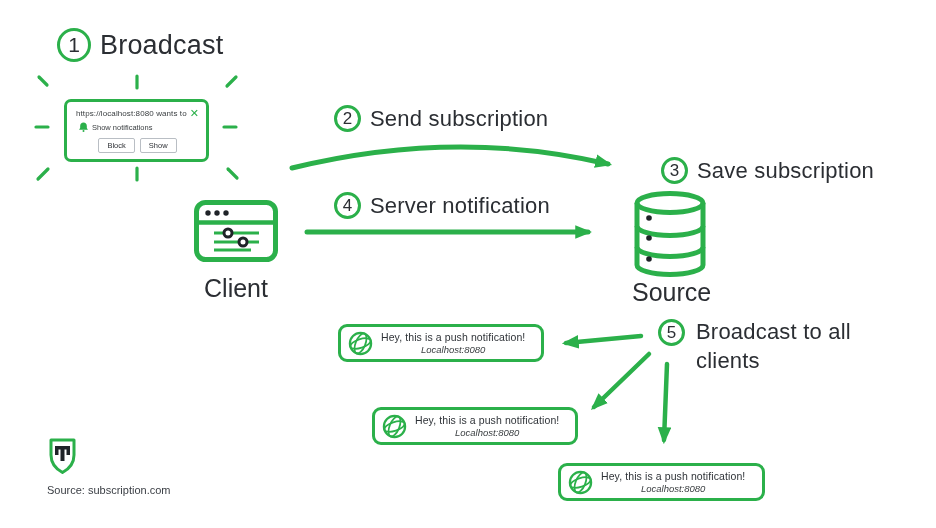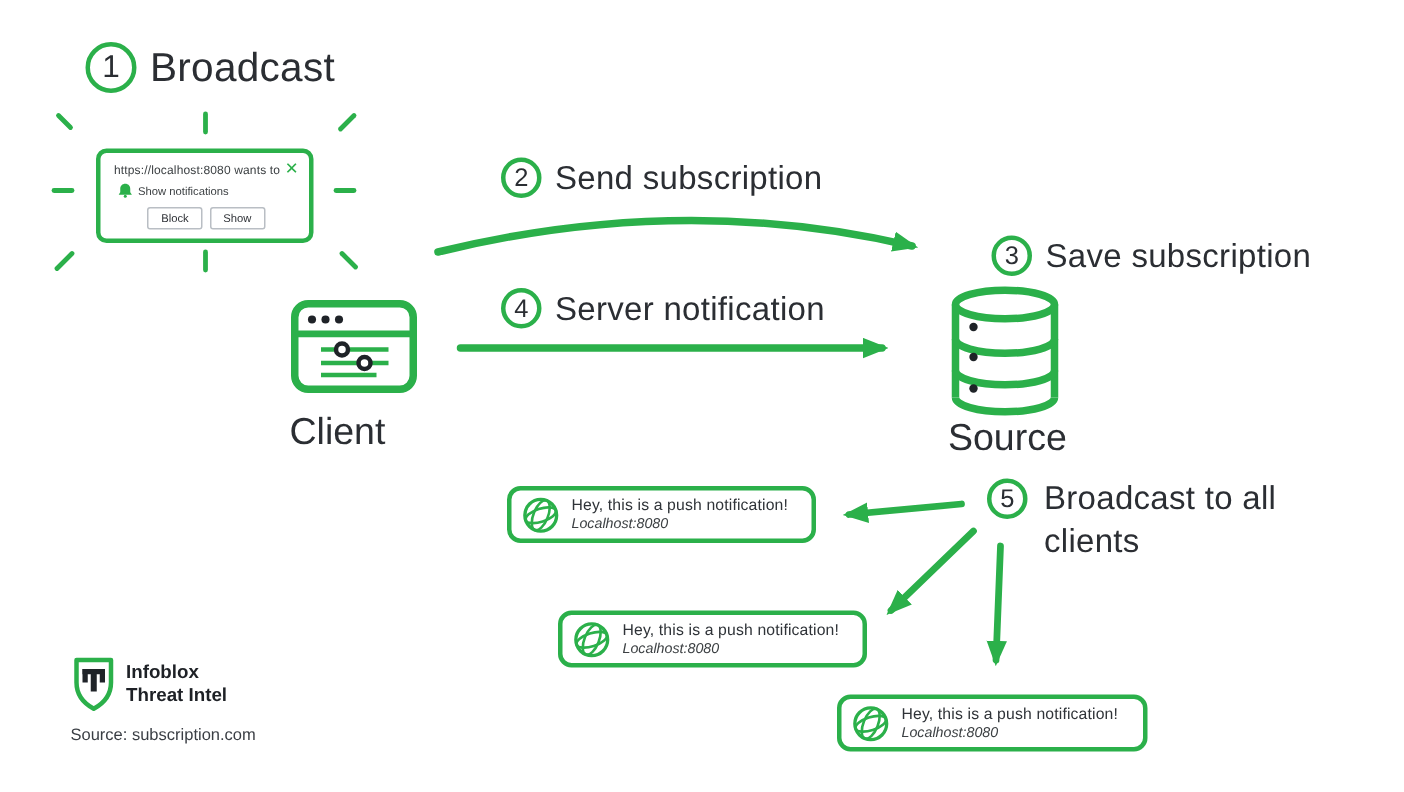--- a/index.html
+++ b/index.html
@@ -30,27 +30,27 @@
   .perm-origin{font-size:8px;color:#3c4043;letter-spacing:.1px;}
   .perm-close{font-size:11px;line-height:9px;color:#2bb04a;font-weight:700;cursor:default;}
   .perm-row2{display:flex;align-items:center;margin-top:4px;margin-left:3px;}
   .perm-permission{font-size:7.5px;color:#3c4043;margin-left:4px;}
   .perm-buttons{display:flex;justify-content:center;gap:5px;margin-top:6px;}
   .perm-btn{
     box-sizing:border-box;border:1px solid #b9bec4;border-radius:2px;background:#fff;
     font-size:7.5px;color:#2f3237;padding:2px 8px;font-family:inherit;
   }
   
-  .node-label{position:absolute;font-size:25px;color:#2b2e33;text-align:left;}
+  .node-label{position:absolute;font-size:25px;color:#2b2e33;text-align:center;}
   
   .toast{
     position:absolute;box-sizing:border-box;border:3px solid #2bb04a;border-radius:9px;background:#fff;
     display:flex;align-items:center;padding:4px 8px 4px 6px;
   }
-  .toast-text{margin-left:7px;}
+  .toast-text{margin-left:7px;text-align:center;}
   .toast-title{font-size:10.5px;color:#2f3338;letter-spacing:.1px;}
   .toast-host{font-size:9.5px;color:#3c4043;margin-top:1px;font-style:italic;}
   
   .brand-text{position:absolute;left:84px;top:441px;font-size:12.5px;font-weight:700;color:#1e2126;line-height:1.2;}
   .source-text{position:absolute;left:47px;top:484px;font-size:11px;color:#3a3e44;}
 </style>
 </head>
 <body>
 
 <div class="canvas">
@@ -187,19 +187,15 @@
     </div>
   </div>
 
   <svg class="abs" style="left:47px;top:437px;" width="31" height="38" viewBox="0 0 31 38">
     <path d="M4,3 L27,3 L27,18 C27,27 22,32 15.5,35.5 C9,32 4,27 4,18 Z" fill="#fff" stroke="#2bb04a" stroke-width="3" stroke-linejoin="round"></path>
     <rect x="8" y="9" width="15" height="3.5" fill="#1f2328"></rect>
     <rect x="13.5" y="9" width="4" height="15" fill="#1f2328"></rect>
     <rect x="8" y="9" width="3.5" height="9" fill="#1f2328"></rect>
     <rect x="19.5" y="9" width="3.5" height="9" fill="#1f2328"></rect>
   </svg>
-  <div class="brand-text">
-    <div>Infoblox</div>
-    <div>Threat Intel</div>
-  </div>
   <div class="source-text">Source: subscription.com</div>
 
 </div>
 
 </body></html>

